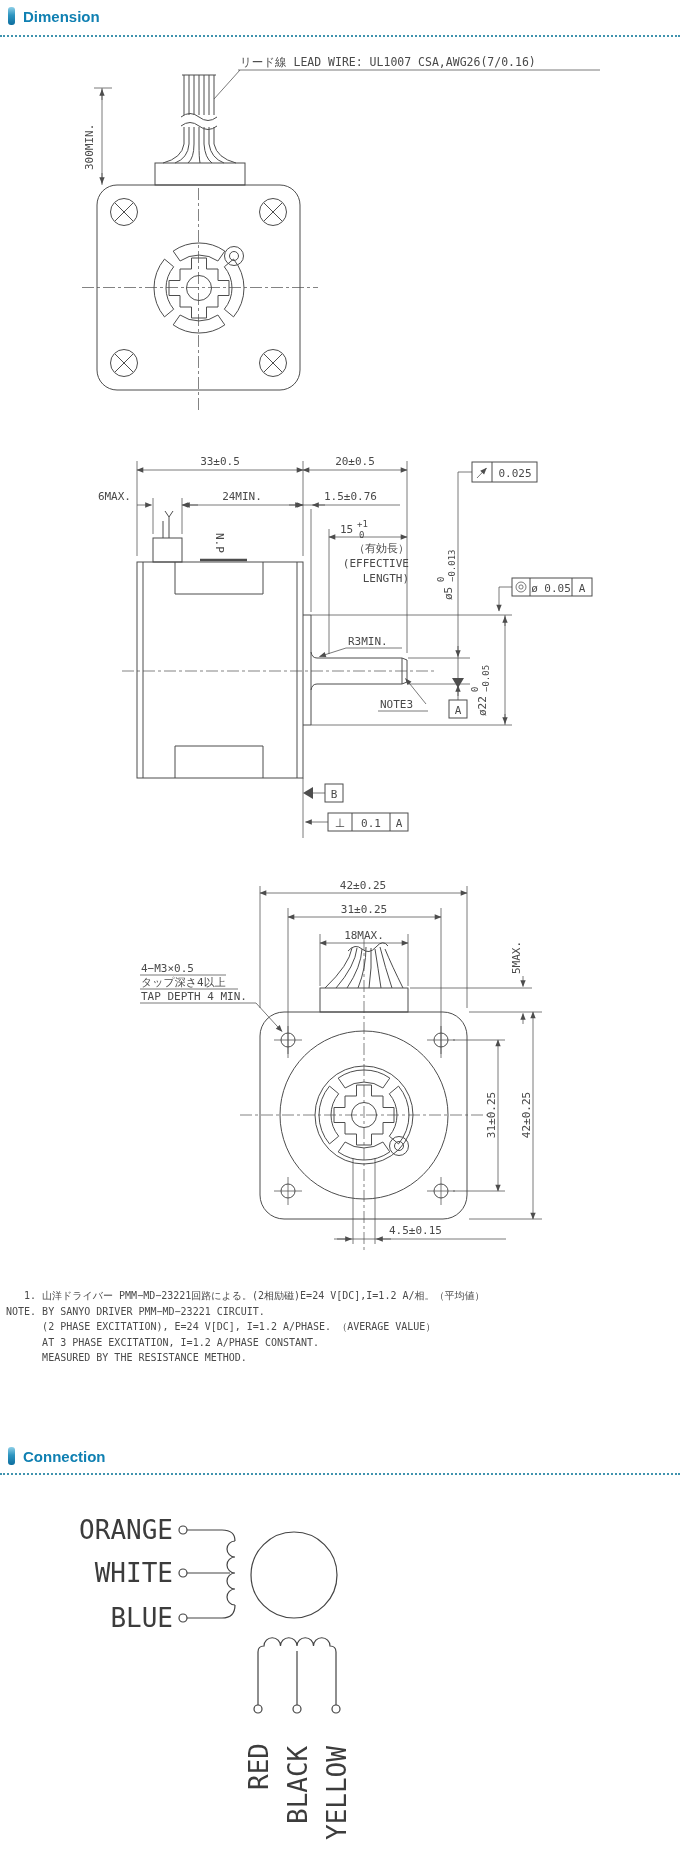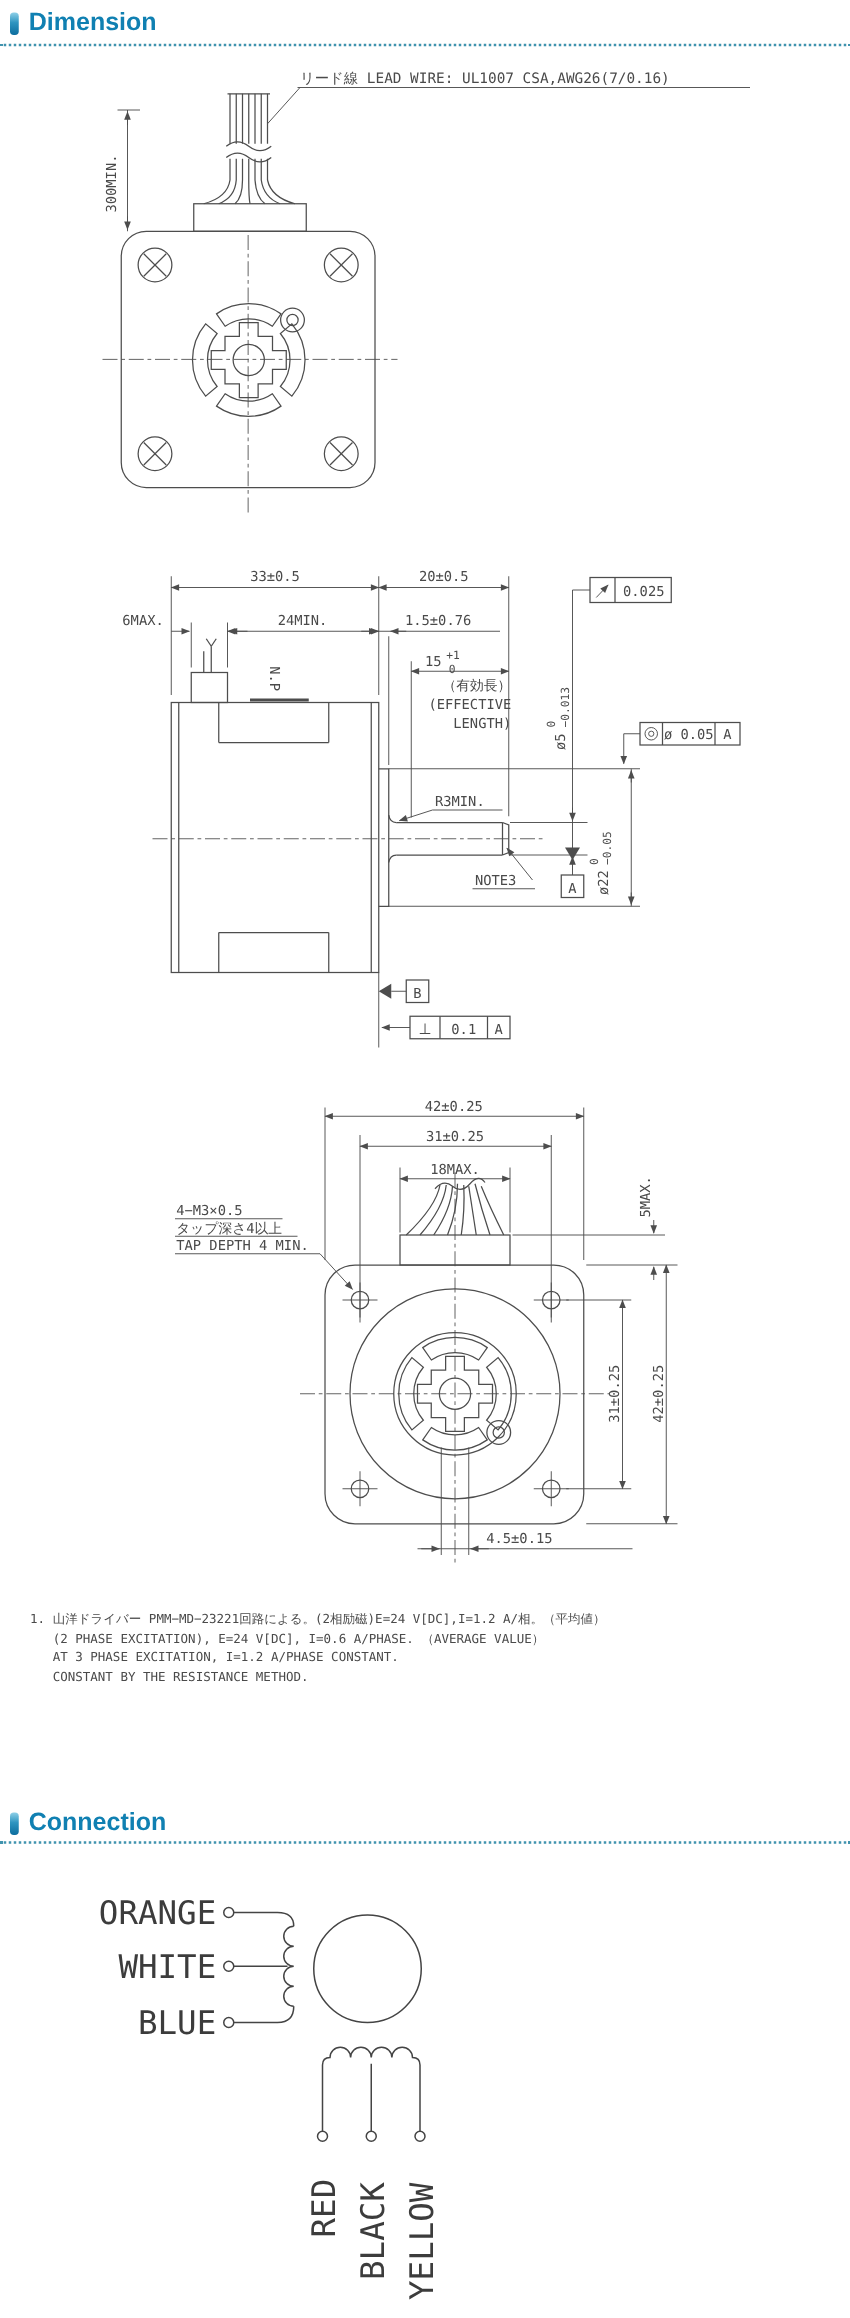--- a/index.html
+++ b/index.html
@@ -1,19 +1,19 @@
 <!DOCTYPE html>
 <html><head>
 <meta charset="utf-8">
 <style>
   html,body{margin:0;padding:0;background:#ffffff;}
   body{position:relative;width:680px;height:1854px;font-family:"Liberation Sans",sans-serif;overflow:hidden;}
   .section-header{position:absolute;left:0;width:680px;display:flex;align-items:center;gap:8px;padding-left:8px;}
   .pill{width:7px;height:18px;border-radius:3px;background:linear-gradient(180deg,#8fd0e8 0%,#2e95c0 45%,#0c6d9e 100%);}
-  .section-title{font-size:20px;font-weight:bold;color:#1080b2;}
+  .section-title{font-size:15px;font-weight:bold;color:#1080b2;}
   .dotted-rule{position:absolute;left:0;width:680px;border-top:2px dotted #4093ae;height:0;}
   #notes{position:absolute;left:6px;top:1288px;font-family:"DejaVu Sans Mono",monospace;font-size:10px;line-height:15.6px;color:#4a4a4a;}
   #notes div{white-space:pre;}
   svg{position:absolute;top:0;left:0;}
   .ln{stroke:#4d4d4d;stroke-width:1;fill:none;}
   .thk{stroke:#4d4d4d;stroke-width:2.4;fill:none;}
   .thin{stroke:#4d4d4d;stroke-width:0.75;fill:none;}
   .cl{stroke:#4d4d4d;stroke-width:0.7;fill:none;stroke-dasharray:12 3 3 3;}
   .cln{stroke:#444;stroke-width:1.2;fill:none;}
   text.d{font:11px "DejaVu Sans Mono",monospace;fill:#4a4a4a;}
@@ -342,22 +342,23 @@
 </svg>
 
 <div class="section-header" style="top:7px;">
   <span class="pill"></span>
   <span class="section-title">Dimension</span>
 </div>
 <div class="dotted-rule" style="top:35px;"></div>
 
 <div id="notes">
   <div>   1. 山洋ドライバー PMM−MD−23221回路による。(2相励磁)E=24 V[DC],I=1.2 A/相。（平均値）</div>
-  <div>      (2 PHASE EXCITATION), E=24 V[DC], I=0.6 A/PHASE. （AVERAGE VALUE）</div>
+  <div>NOTE. BY SANYO DRIVER PMM−MD−23221 CIRCUIT.</div>
+  <div>      (2 PHASE EXCITATION), E=24 V[DC], I=1.2 A/PHASE. （AVERAGE VALUE）</div>
   <div>      AT 3 PHASE EXCITATION, I=1.2 A/PHASE CONSTANT.</div>
-  <div>      CONSTANT BY THE RESISTANCE METHOD.</div>
+  <div>      MEASURED BY THE RESISTANCE METHOD.</div>
 </div>
 
 <div class="section-header" style="top:1447px;">
   <span class="pill"></span>
   <span class="section-title">Connection</span>
 </div>
 <div class="dotted-rule" style="top:1473px;"></div>
 
 </body></html>

